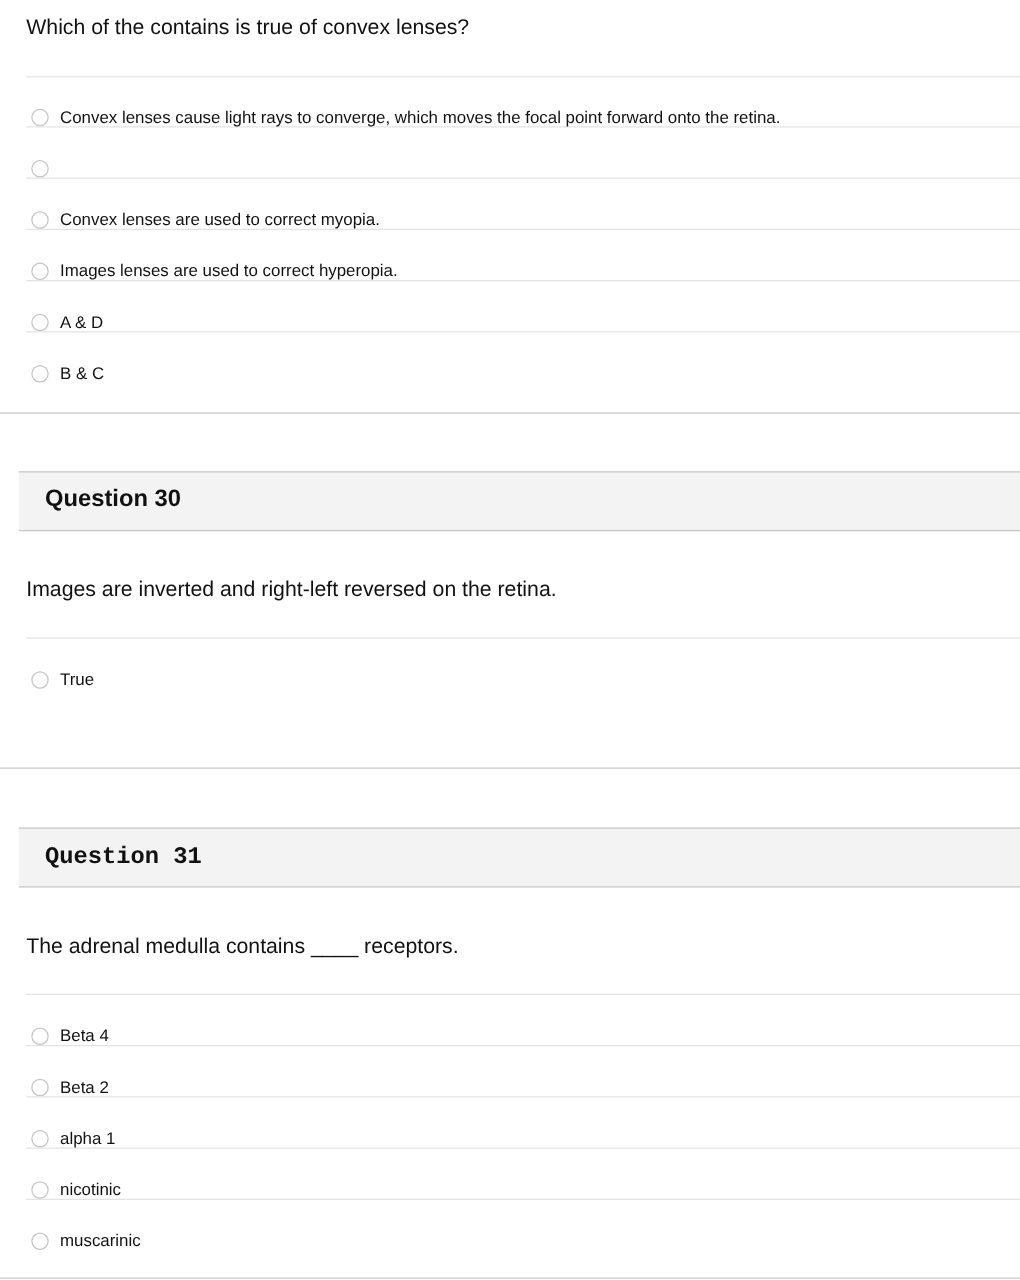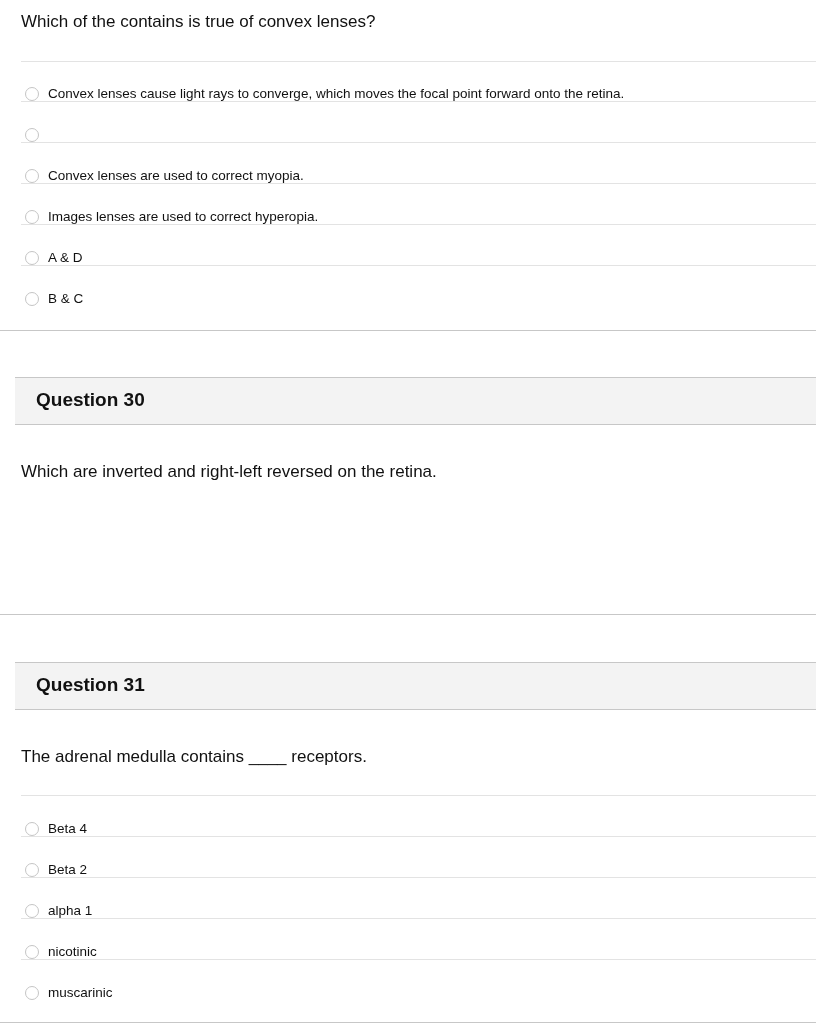--- a/index.html
+++ b/index.html
@@ -40,26 +40,30 @@
   <div class="answer" style="height:41px">
       <span class="radio"></span>
       <span class="answer-label">B &amp; C</span>
     </div>
 </div>
 <div class="sep" style="top:330px;"></div>
 
 <div class="q-header" style="top:377px;">
   <div class="q-header-title">Question 30</div>
 </div>
-<div class="q-text" style="top:462px;">Which are inverted and right-left reversed on the retina.</div>
+<div class="q-text" style="top:462px;">Images are inverted and right-left reversed on the retina.</div>
 <div class="answers" style="top:510px;">
+  <div class="answer" style="height:41px">
+      <span class="radio"></span>
+      <span class="answer-label">True</span>
+    </div>
 </div>
 <div class="sep" style="top:614px;"></div>
 
-<div class="q-header" style="top:662px;">
+<div class="q-header" style="top:662px;font-family:Liberation Mono, monospace;">
   <div class="q-header-title">Question 31</div>
 </div>
 <div class="q-text" style="top:747px;">The adrenal medulla contains ____ receptors.</div>
 <div class="answers" style="top:795px;">
   <div class="answer" style="height:41px">
       <span class="radio"></span>
       <span class="answer-label">Beta 4</span>
     </div>
   <div class="answer" style="height:41px">
       <span class="radio"></span>

